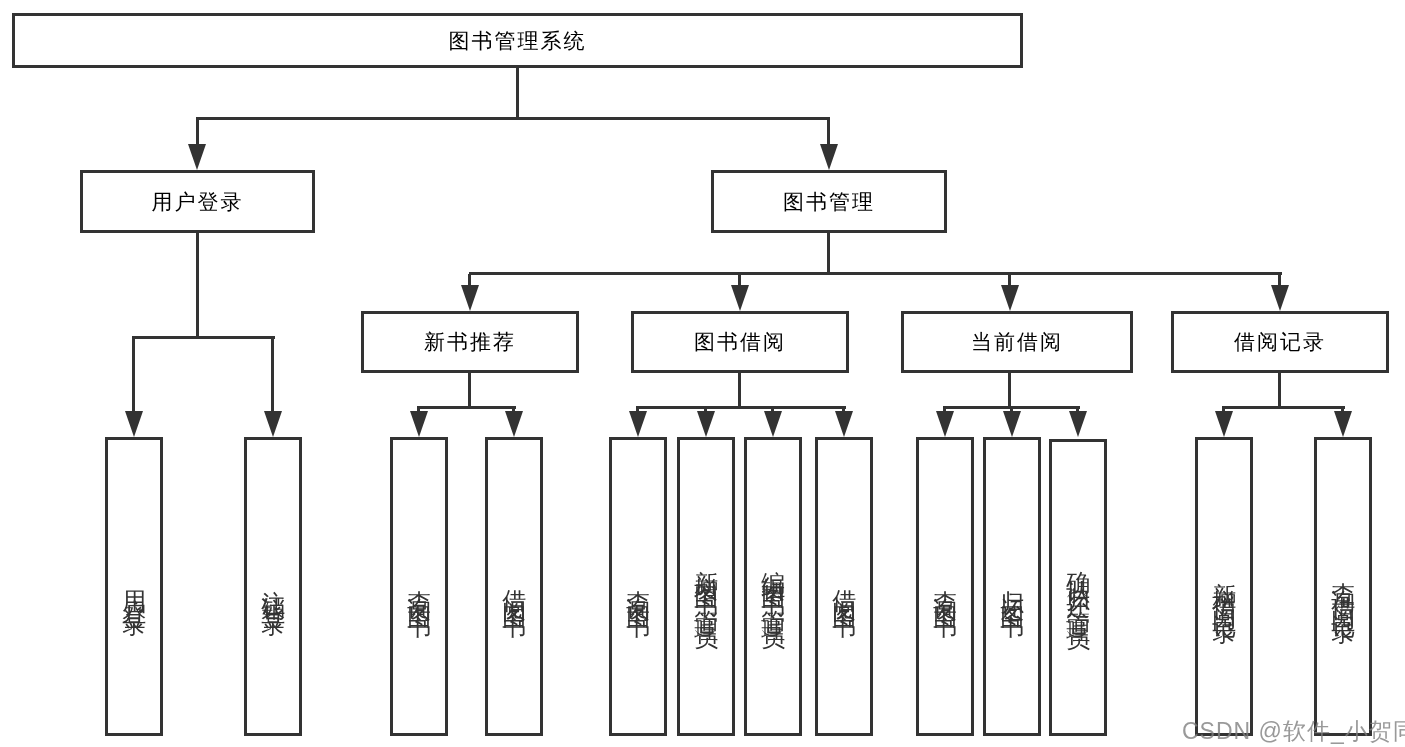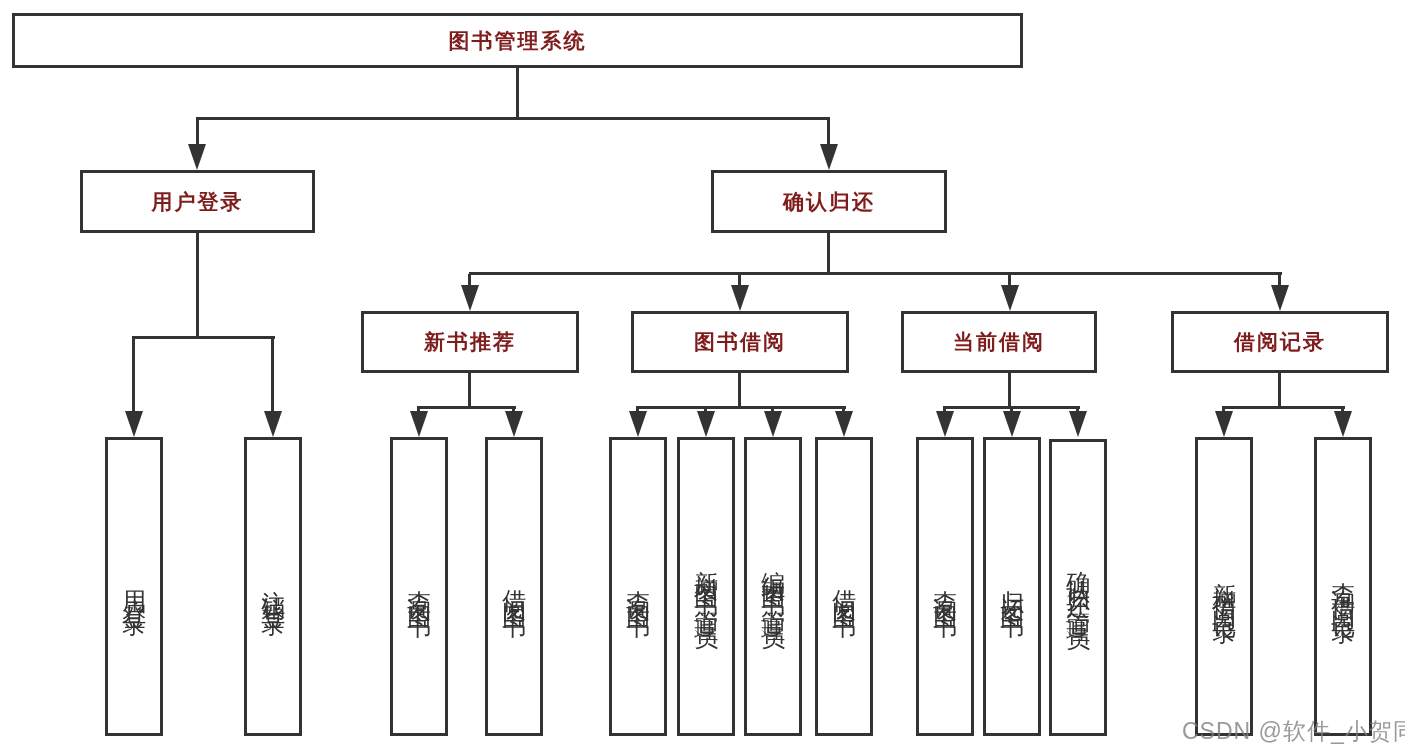--- a/index.html
+++ b/index.html
@@ -5,21 +5,21 @@
   html,body { margin:0; padding:0; background:#ffffff; }
   .canvas {
     position:relative; width:1405px; height:747px; background:#ffffff;
     font-family:"Liberation Sans", sans-serif; overflow:hidden;
   }
   .box {
     position:absolute; box-sizing:border-box;
     border:3px solid #333333; background:#ffffff;
     display:flex; align-items:center; justify-content:center;
   }
-  .hlabel { font-size:21px; color:#7f1d1d; letter-spacing:2px; white-space:nowrap;font-weight:bold; }
+  .hlabel { font-size:21px; color:#000000; letter-spacing:2px; white-space:nowrap; }
   .vlabel {
     writing-mode:vertical-rl; text-orientation:mixed;
     font-size:24px; letter-spacing:8px; line-height:1.1;
     color:#333333; white-space:nowrap;
   }
   .line { position:absolute; background:#333333; }
   .arrow {
     position:absolute; width:0; height:0;
     border-left:9px solid transparent; border-right:9px solid transparent;
     border-top:26px solid #333333;
@@ -43,21 +43,21 @@
   <div class="line" style="left:196px;top:117px;width:634px;height:3px"></div>
   <div class="line" style="left:196px;top:119px;width:3px;height:28px"></div>
   <div class="arrow" style="left:188px;top:144px"></div>
   <div class="line" style="left:827px;top:119px;width:3px;height:28px"></div>
   <div class="arrow" style="left:820px;top:144px"></div>
 
   <div class="box" style="left:80px;top:170px;width:235px;height:63px">
     <span class="hlabel">用户登录</span>
   </div>
   <div class="box" style="left:711px;top:170px;width:236px;height:63px">
-    <span class="hlabel">确认归还</span>
+    <span class="hlabel">图书管理</span>
   </div>
 
   <div class="line" style="left:196px;top:233px;width:3px;height:106px"></div>
   <div class="line" style="left:132px;top:336px;width:143px;height:3px"></div>
   <div class="line" style="left:132px;top:338px;width:3px;height:76px"></div>
   <div class="arrow" style="left:125px;top:411px"></div>
   <div class="line" style="left:271px;top:338px;width:3px;height:76px"></div>
   <div class="arrow" style="left:264px;top:411px"></div>
 
   <div class="line" style="left:827px;top:233px;width:3px;height:42px"></div>
@@ -70,21 +70,21 @@
   <div class="arrow" style="left:1001px;top:285px"></div>
   <div class="line" style="left:1278px;top:274px;width:3px;height:14px"></div>
   <div class="arrow" style="left:1271px;top:285px"></div>
 
   <div class="box" style="left:631px;top:311px;width:218px;height:62px">
     <span class="hlabel">图书借阅</span>
   </div>
   <div class="box" style="left:361px;top:311px;width:218px;height:62px">
     <span class="hlabel">新书推荐</span>
   </div>
-  <div class="box" style="left:901px;top:311px;width:196px;height:62px">
+  <div class="box" style="left:901px;top:311px;width:232px;height:62px">
     <span class="hlabel">当前借阅</span>
   </div>
   <div class="box" style="left:1171px;top:311px;width:218px;height:62px">
     <span class="hlabel">借阅记录</span>
   </div>
 
   <div class="line" style="left:468px;top:373px;width:3px;height:36px"></div>
   <div class="line" style="left:417px;top:406px;width:99px;height:3px"></div>
   <div class="line" style="left:417px;top:406px;width:3px;height:9px"></div>
   <div class="arrow" style="left:410px;top:411px"></div>

